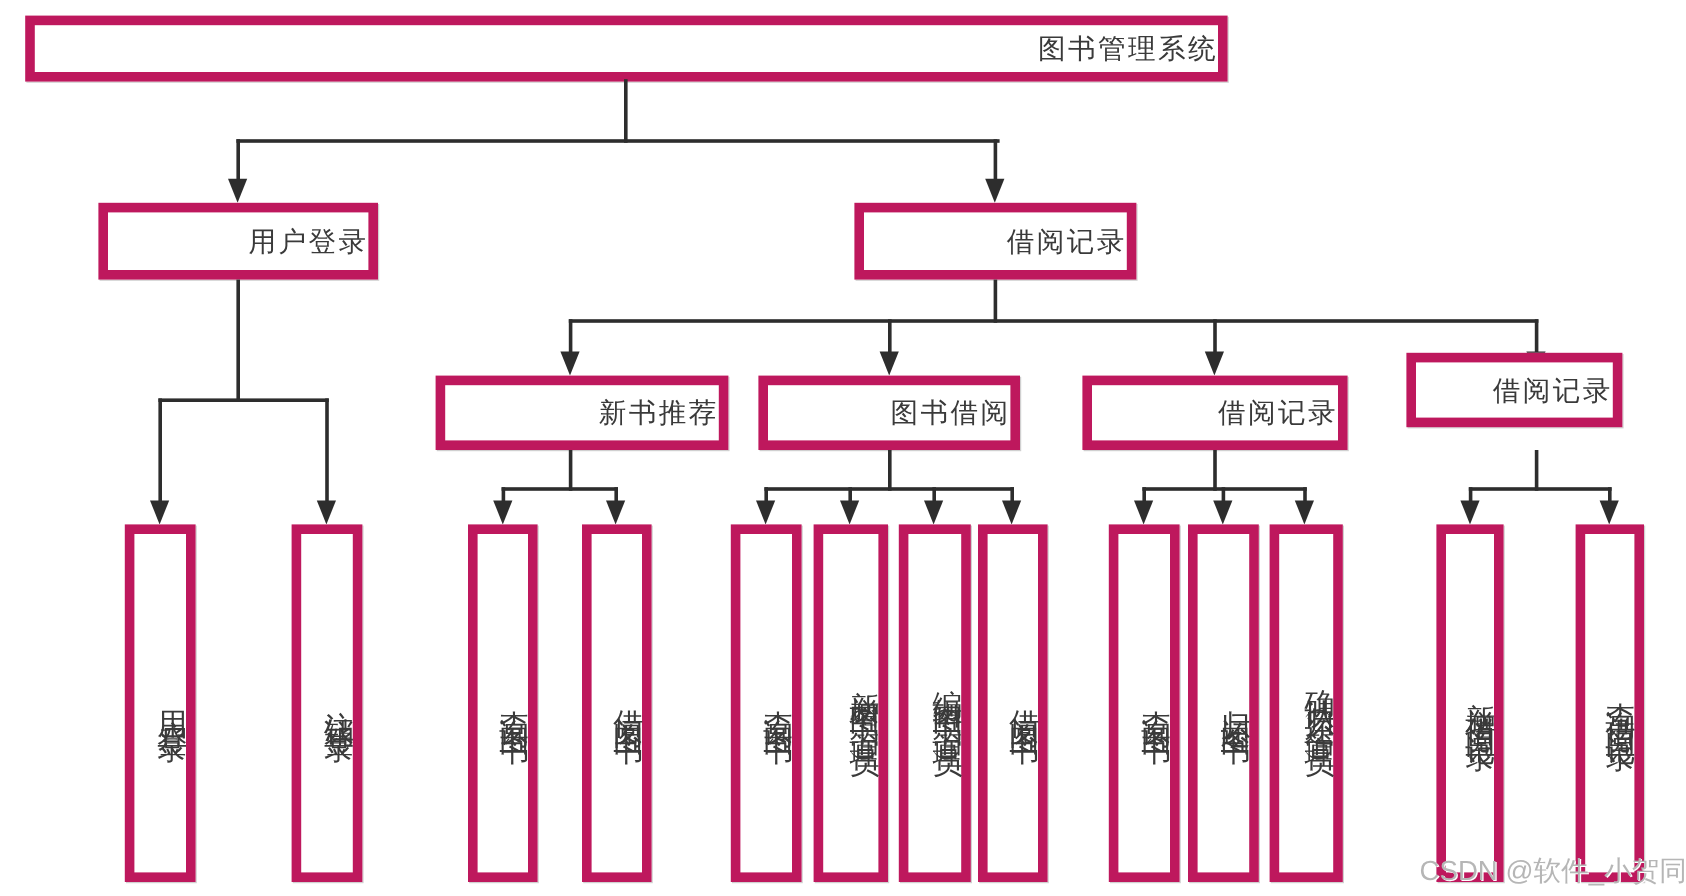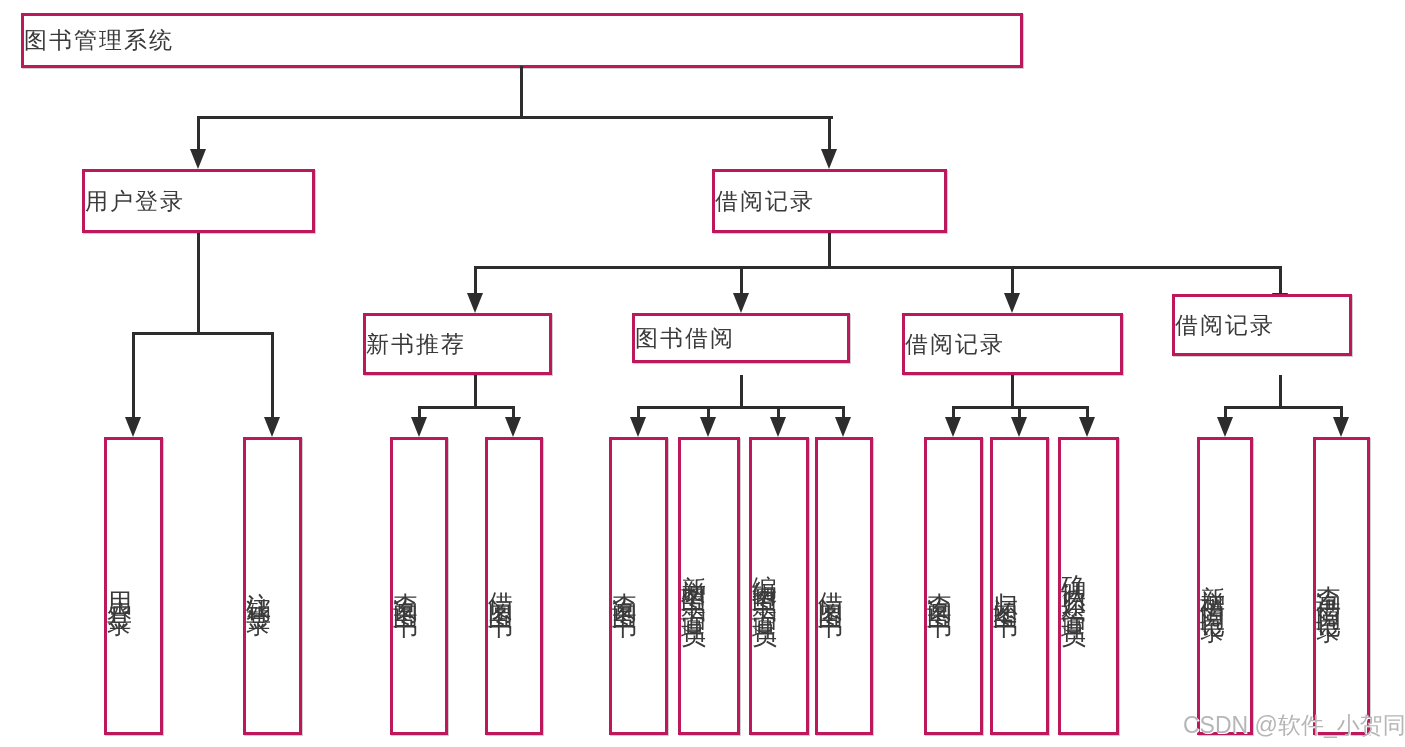--- a/index.html
+++ b/index.html
@@ -11,25 +11,25 @@
   #stage {
     position: relative;
     width: 1405px;
     height: 747px;
     background: #ffffff;
     overflow: hidden;
   }
   .box {
     position: absolute;
     background: #ffffff;
-    border: 3px solid #be185d;
+    border: 8px solid #be185d;
     box-sizing: border-box;
     display: flex;
     align-items: center;
-    justify-content: flex-start;
+    justify-content: flex-end;
     box-shadow: 1px 1px 0 rgba(120,120,120,.35);
   }
   .hlabel {
     color: #3a3a3a;
     font-size: 23px;
     letter-spacing: 2px;
     white-space: nowrap;
   }
   .vlabel {
     color: #3a3a3a;
@@ -105,24 +105,24 @@
   <div class="hline" style="left:474px; top:266px; width:808px;"></div>
   <div class="vline" style="left:474px; top:266px; height:28px;"></div>
   <div class="arrow" style="left:467px; top:293px;"></div>
   <div class="vline" style="left:740px; top:266px; height:28px;"></div>
   <div class="arrow" style="left:733px; top:293px;"></div>
   <div class="vline" style="left:1011px; top:266px; height:28px;"></div>
   <div class="arrow" style="left:1004px; top:293px;"></div>
   <div class="vline" style="left:1279px; top:266px; height:28px;"></div>
   <div class="arrow" style="left:1272px; top:293px;"></div>
 
-  <div class="box" style="left:363px; top:313px; width:189px; height:62px;">
+  <div class="box" style="left:363px; top:313px; width:244px; height:62px;">
     <span class="hlabel">新书推荐</span>
   </div>
-  <div class="box" style="left:632px; top:313px; width:218px; height:50px;">
+  <div class="box" style="left:632px; top:313px; width:218px; height:62px;">
     <span class="hlabel">图书借阅</span>
   </div>
   <div class="box" style="left:902px; top:313px; width:221px; height:62px;">
     <span class="hlabel">借阅记录</span>
   </div>
   <div class="box" style="left:1172px; top:294px; width:180px; height:62px;">
     <span class="hlabel">借阅记录</span>
   </div>
 
   <div class="vline" style="left:474px; top:375px; height:34px;"></div>

